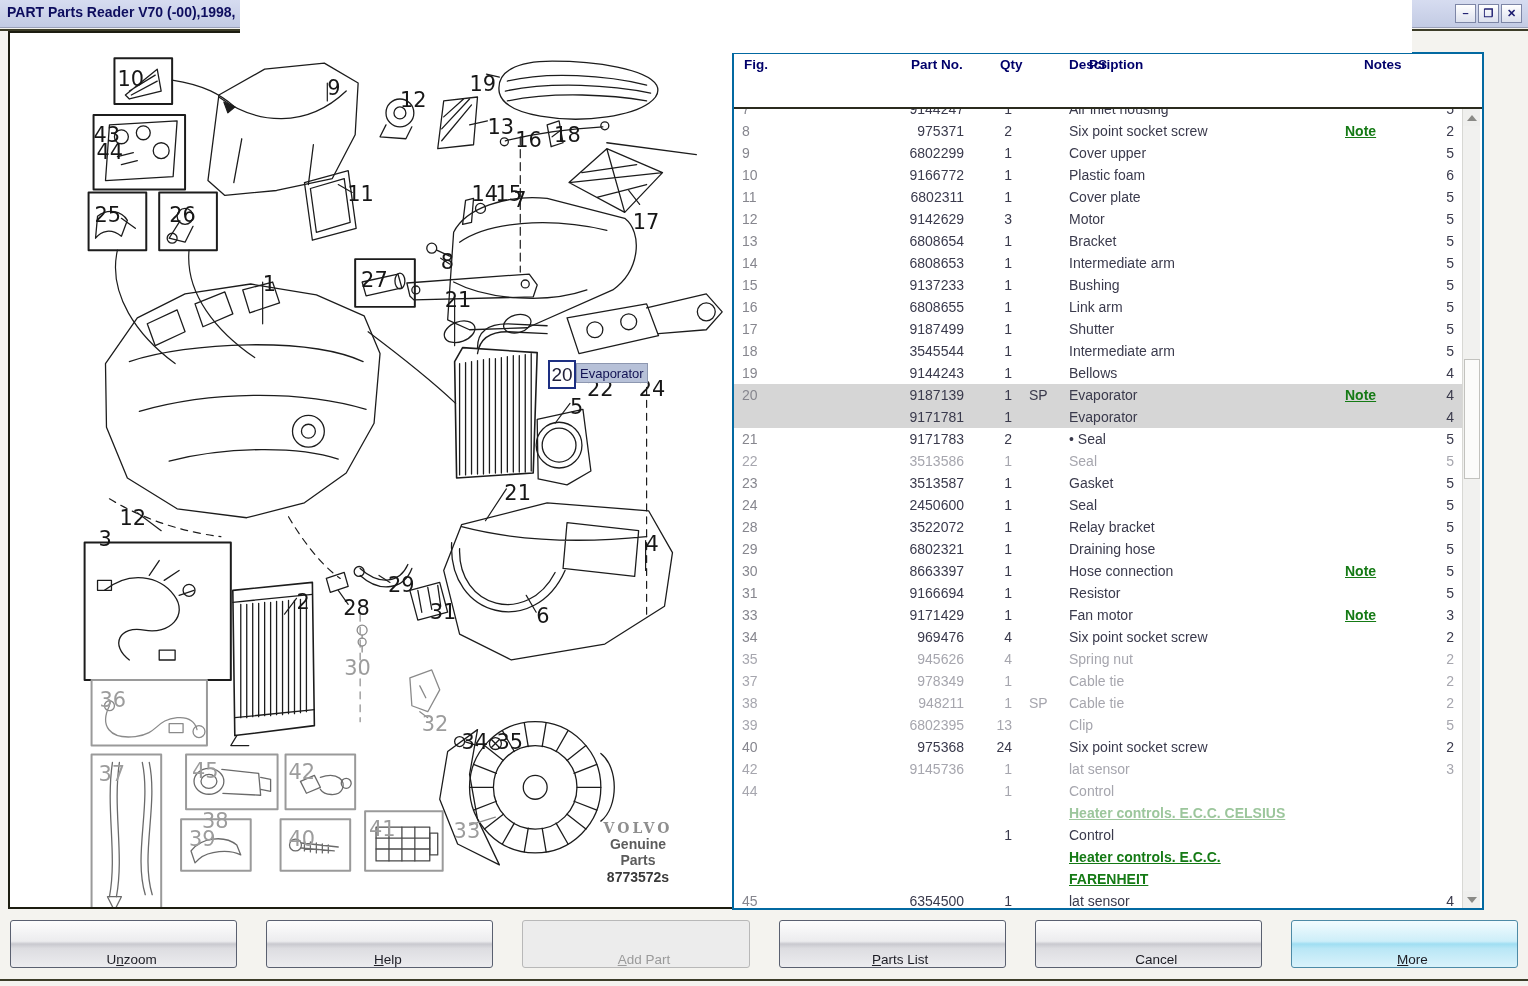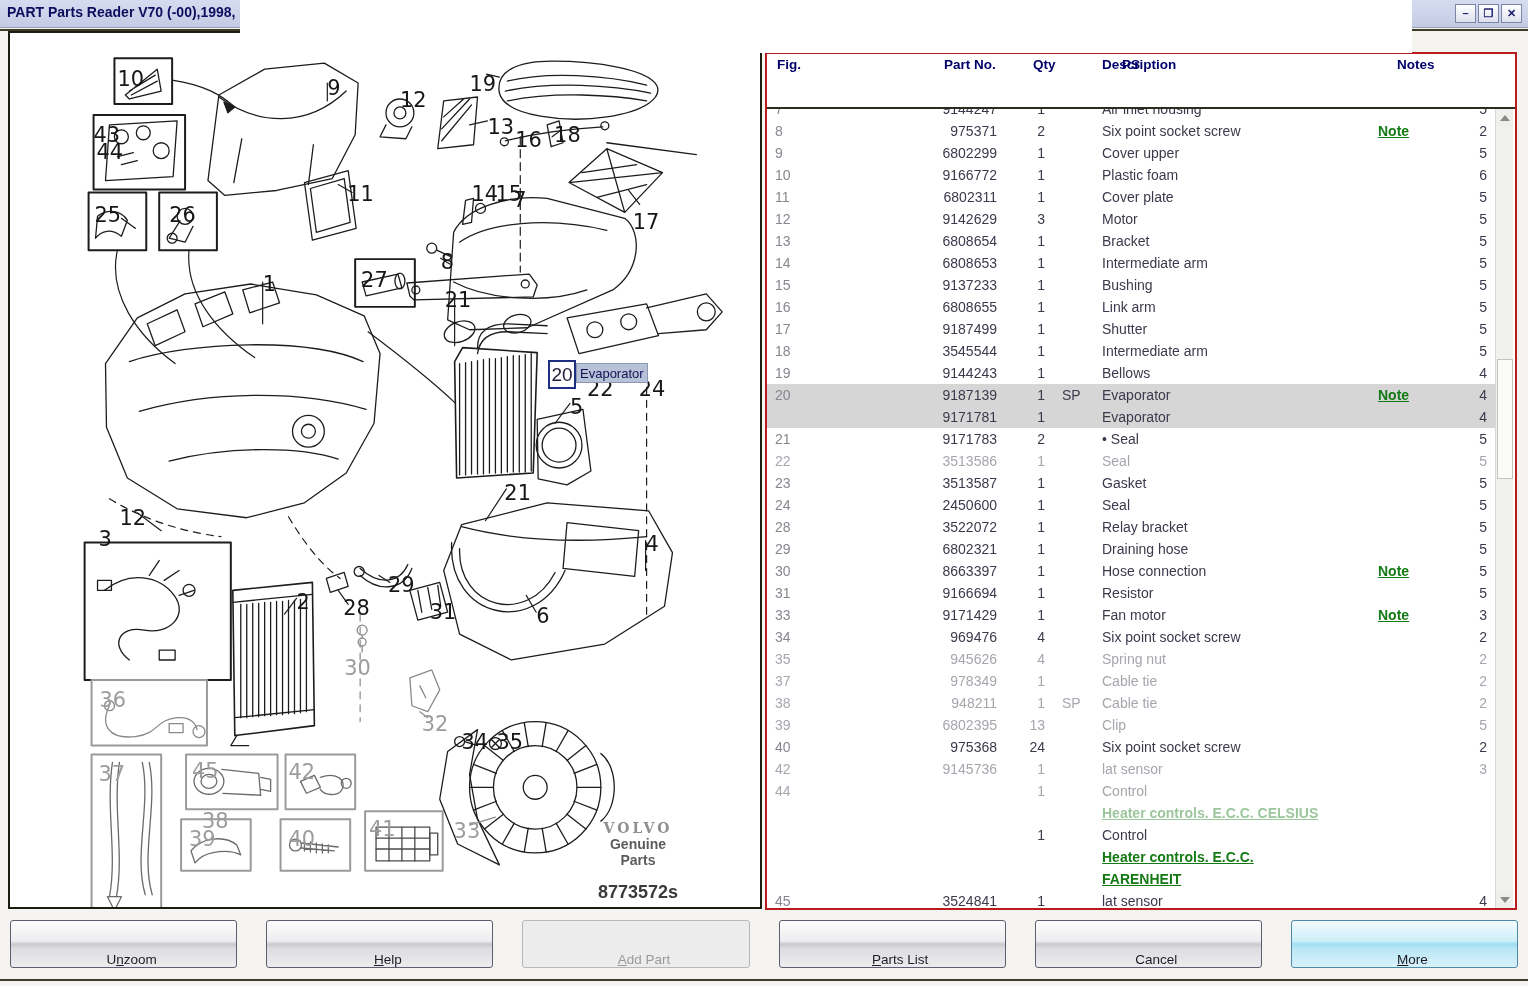--- a/index.html
+++ b/index.html
@@ -30,25 +30,25 @@
 
   .callout20-box{position:absolute;left:538px;top:327px;width:24px;height:25px;
     border:2px solid #1d2f82;background:#ffffff;color:#20203a;font-size:19px;
     display:flex;align-items:center;justify-content:center;z-index:4;}
   .evap-tooltip{position:absolute;left:566px;top:330px;height:18px;padding:0 3px;
     background:#b7c1d8;border:1px solid #8d97b0;color:#121253;font-size:13px;
     display:flex;align-items:center;z-index:4;}
   .volvo-logo{position:absolute;left:583px;top:787px;width:90px;text-align:center;z-index:4;}
   .volvo-brand{font-family:"DejaVu Serif",serif;font-size:14px;font-weight:bold;color:#8e8e8e;letter-spacing:3px;}
   .volvo-genuine{font-size:14px;font-weight:bold;color:#5c5c5c;margin-top:0px;}
-  .volvo-number{font-size:18px;font-weight:bold;color:#3a3a3a;margin-top:14px;}
+  .volvo-number{font-size:14px;font-weight:bold;color:#3a3a3a;margin-top:1px;}
 
   
-  .table-panel{position:absolute;left:765px;top:52px;width:752px;height:858px;
-    background:#ffffff;border:2px solid #b91c1c;box-sizing:border-box;z-index:3;}
+  .table-panel{position:absolute;left:732px;top:52px;width:752px;height:858px;
+    background:#ffffff;border:2px solid #0369a1;box-sizing:border-box;z-index:3;}
   .thead{position:absolute;top:2px;left:0;width:100%;height:20px;font-size:13.5px;font-weight:bold;color:#00006a;}
   .thead span{position:absolute;top:1px;}
   .h-fig{left:10px;} .h-part{left:177px;} .h-qty{left:266px;} .h-ps{left:307px;padding-left:48px;}
   .h-desc{left:335px;} .h-notes{left:630px;}
   .thead-sep{position:absolute;left:0;top:53px;width:100%;height:2px;background:#2b2b1e;}
 
   .rows{position:absolute;left:0;top:55px;width:729px;height:799px;overflow:hidden;}
   .trow{position:absolute;left:0;width:729px;height:22px;font-size:14px;color:#3a3a4c;}
   .trow.hl{background:#d6d6d6;}
   .trow span{position:absolute;top:3px;white-space:nowrap;}
@@ -624,21 +624,21 @@
         <span class="c-desc">Control</span>
       </div>
       <div class="trow" style="top: 759px;">
         <span class="c-link">FARENHEIT</span>
       </div>
       <div class="trow" style="top: 737px;">
         <span class="c-link">Heater controls. E.C.C.</span>
       </div>
       <div class="trow" style="top: 781px;">
         <span class="c-fig">45</span>
-        <span class="c-part">3524841</span>
+        <span class="c-part">6354500</span>
         <span class="c-qty">1</span>
         <span class="c-desc">lat sensor</span>
         <span class="c-notes">4</span>
       </div>
     </div>
   <div class="sbar">
     <div class="sbtn up">
         <div class="tri-up"></div>
       </div>
     <div class="sthumb"></div>

